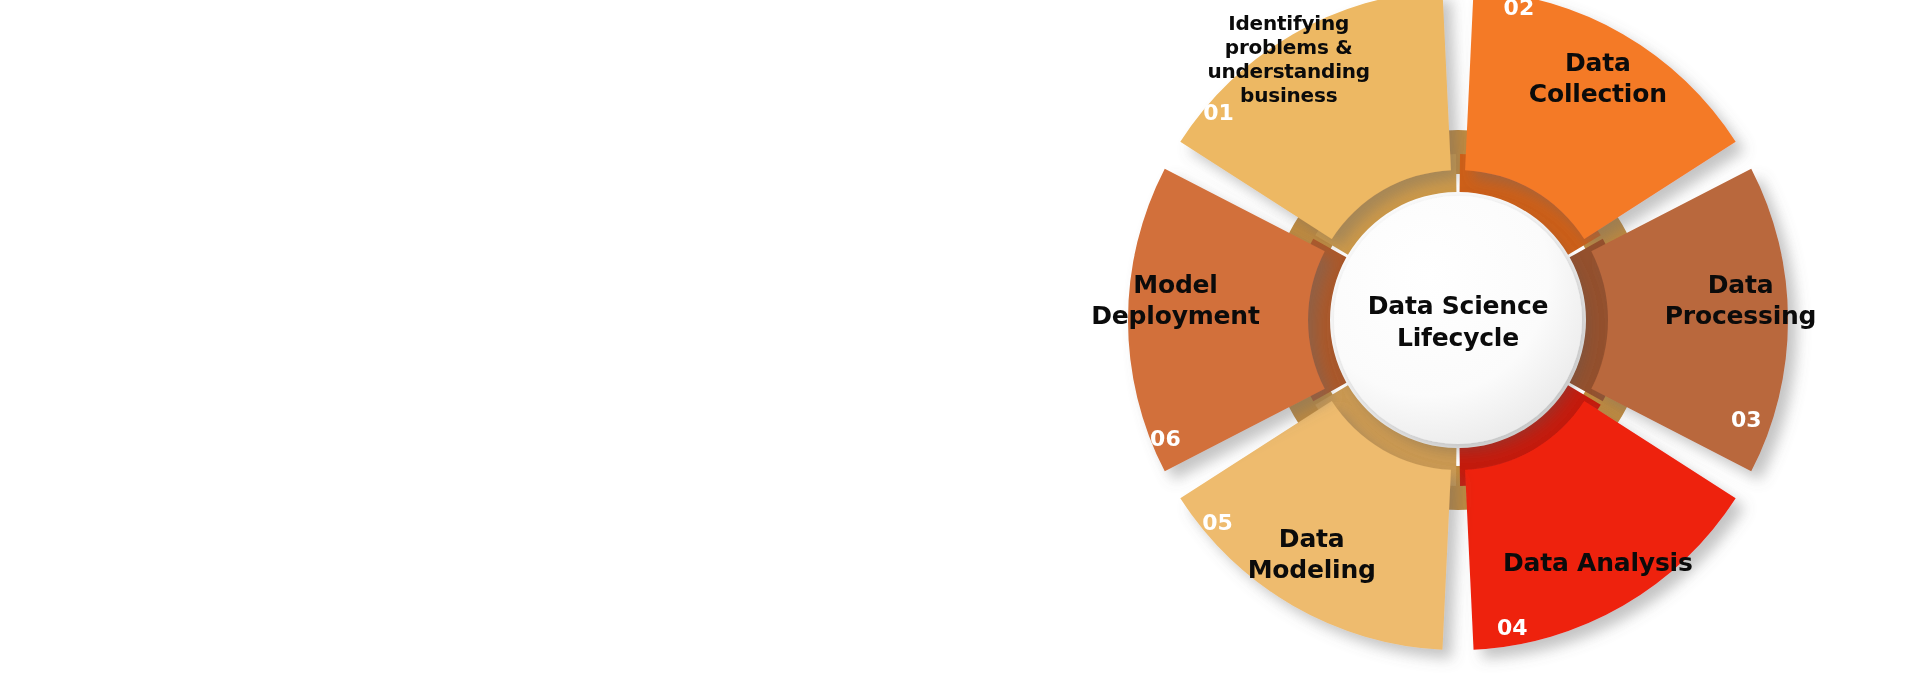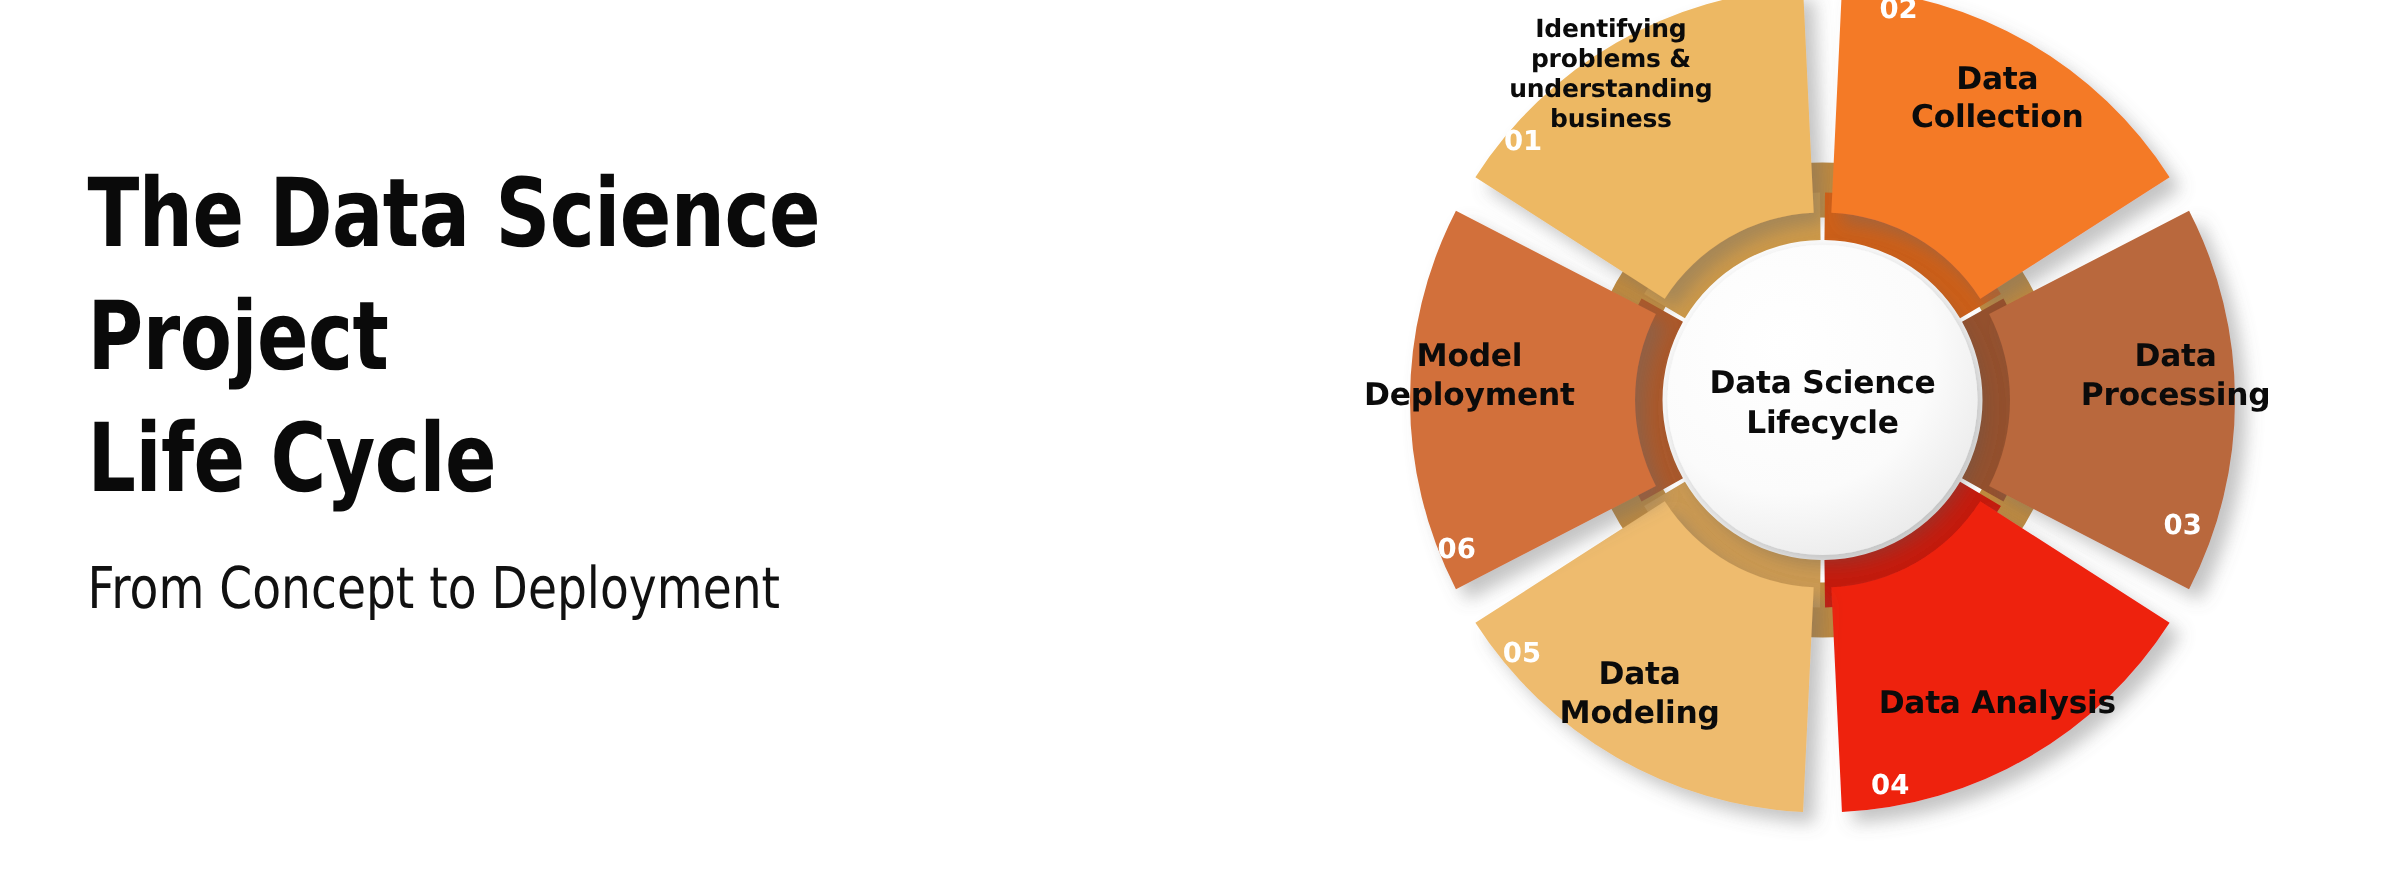--- a/index.html
+++ b/index.html
@@ -92,24 +92,20 @@
     text-anchor: middle;
     font-size: 25px;
     letter-spacing: -0.2px;
   }
 </style>
 </head>
 <body>
 
 <div id="stage">
 
-  <div class="text-panel">
-    <h1 class="headline"><span>The Data Science Project</span><br><span>Life Cycle</span></h1>
-    <p class="subhead">From Concept to Deployment</p>
-  </div>
 
   <div class="wheel-wrap">
     <svg class="wheel-svg" viewBox="0 0 720 740" xmlns="http://www.w3.org/2000/svg">
       <defs>
         <filter id="segshadow" x="-40%" y="-40%" width="200%" height="200%">
           <feDropShadow dx="9" dy="9" stdDeviation="7" flood-color="#6b6b6b" flood-opacity="0.40"></feDropShadow>
         </filter>
         <filter id="hubshadow" x="-40%" y="-40%" width="200%" height="200%">
           <feDropShadow dx="5" dy="7" stdDeviation="8" flood-color="#5a5a5a" flood-opacity="0.40"></feDropShadow>
         </filter>

